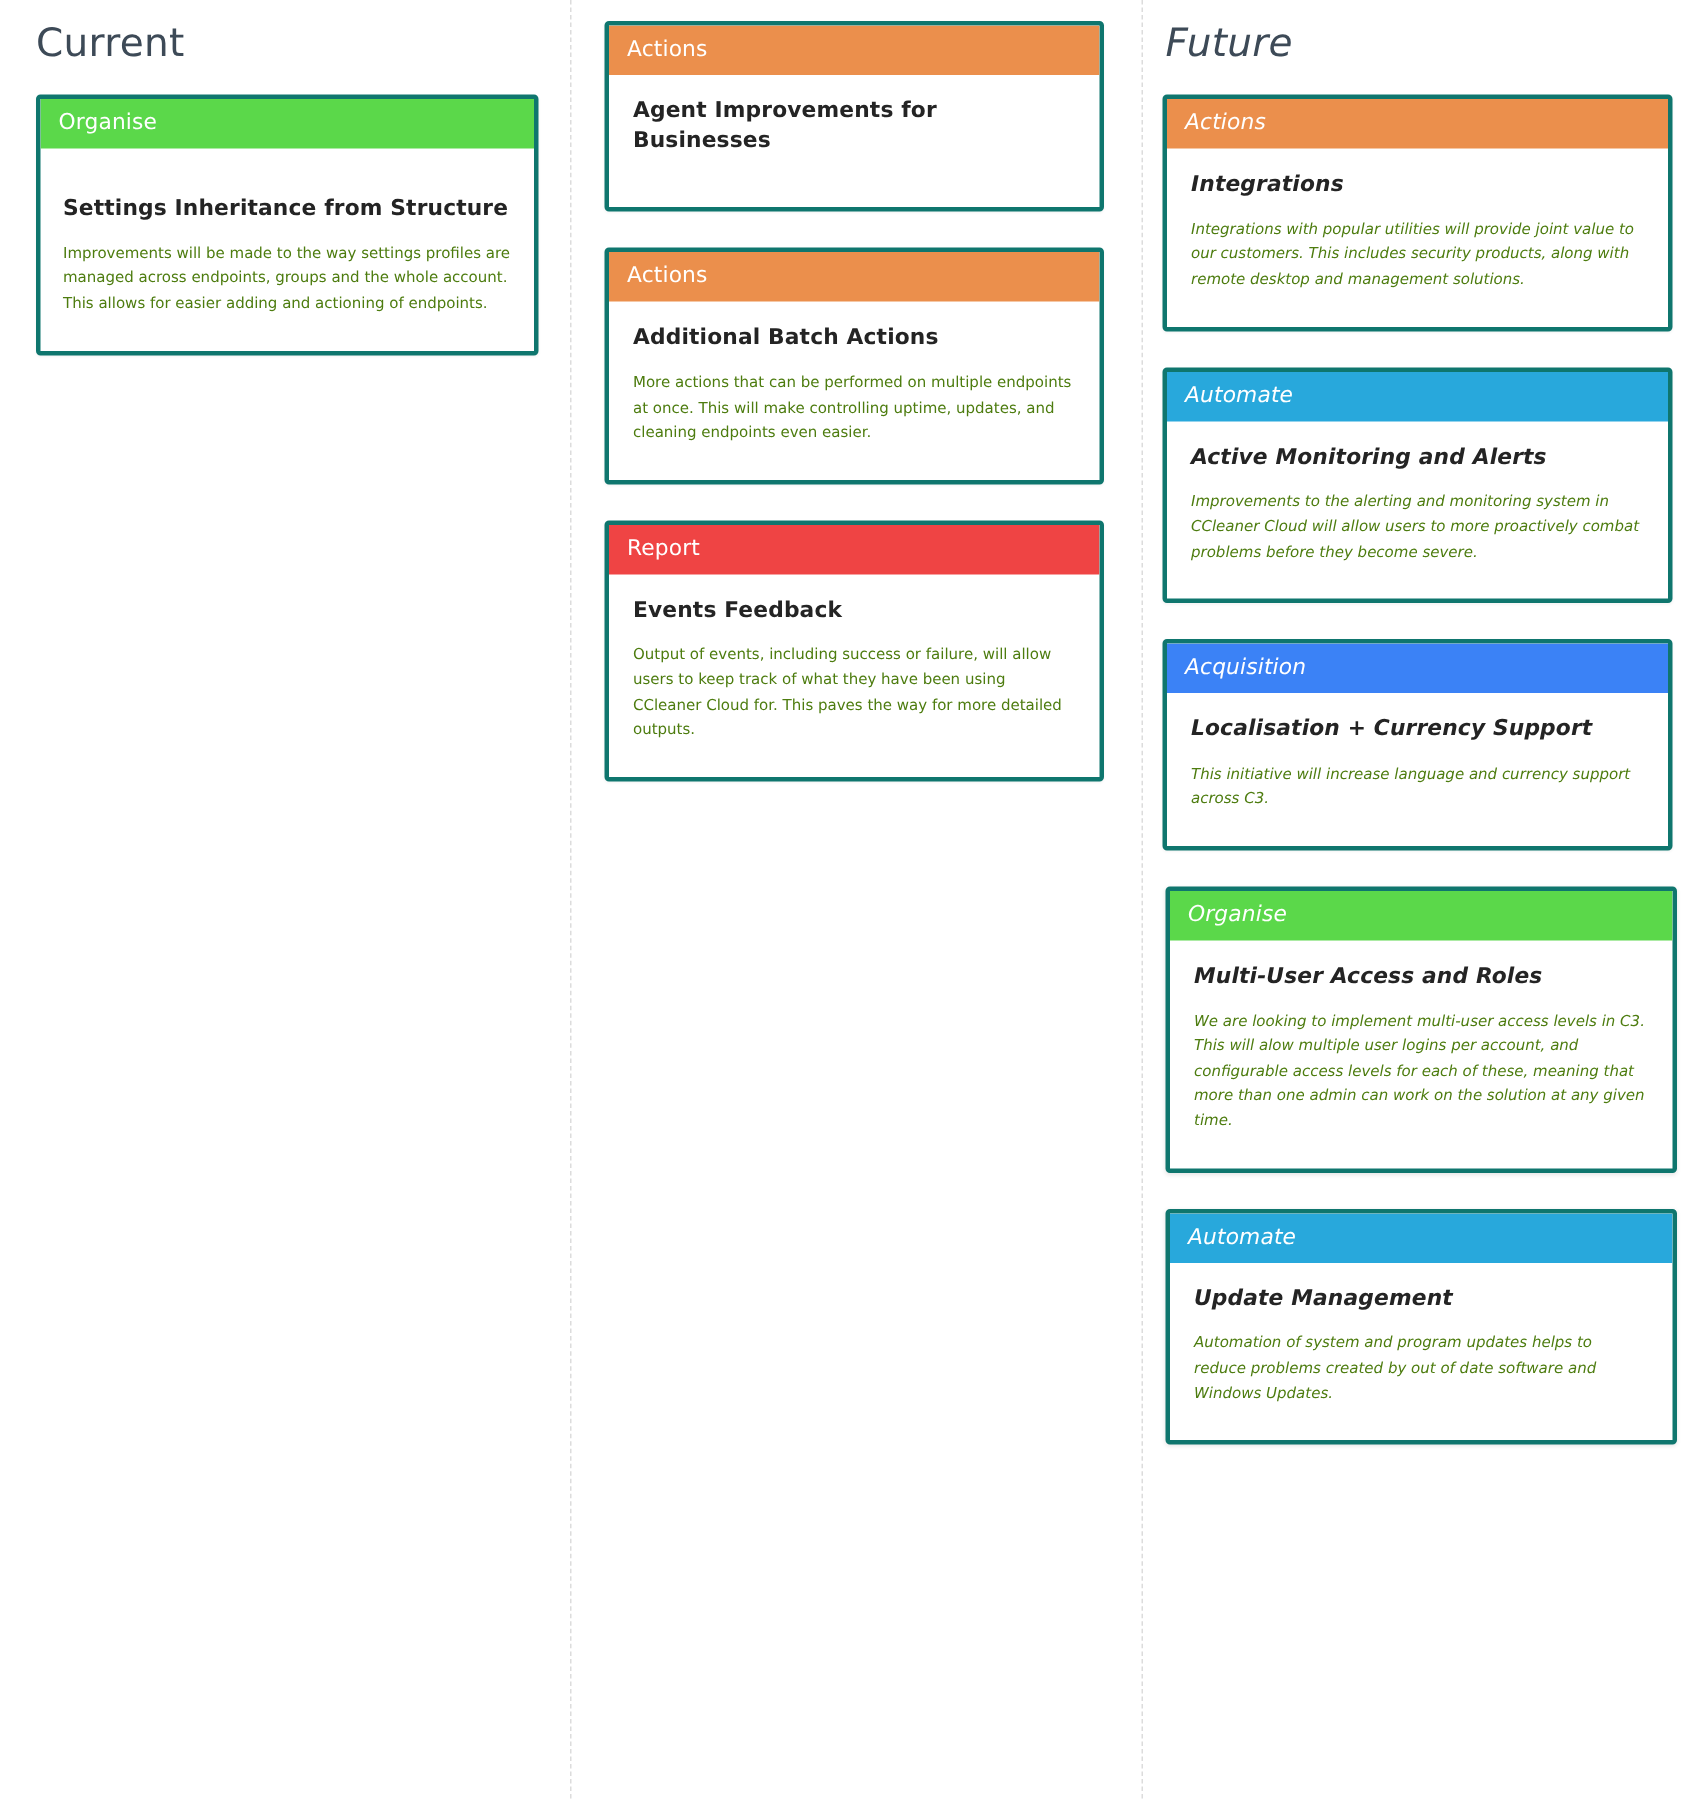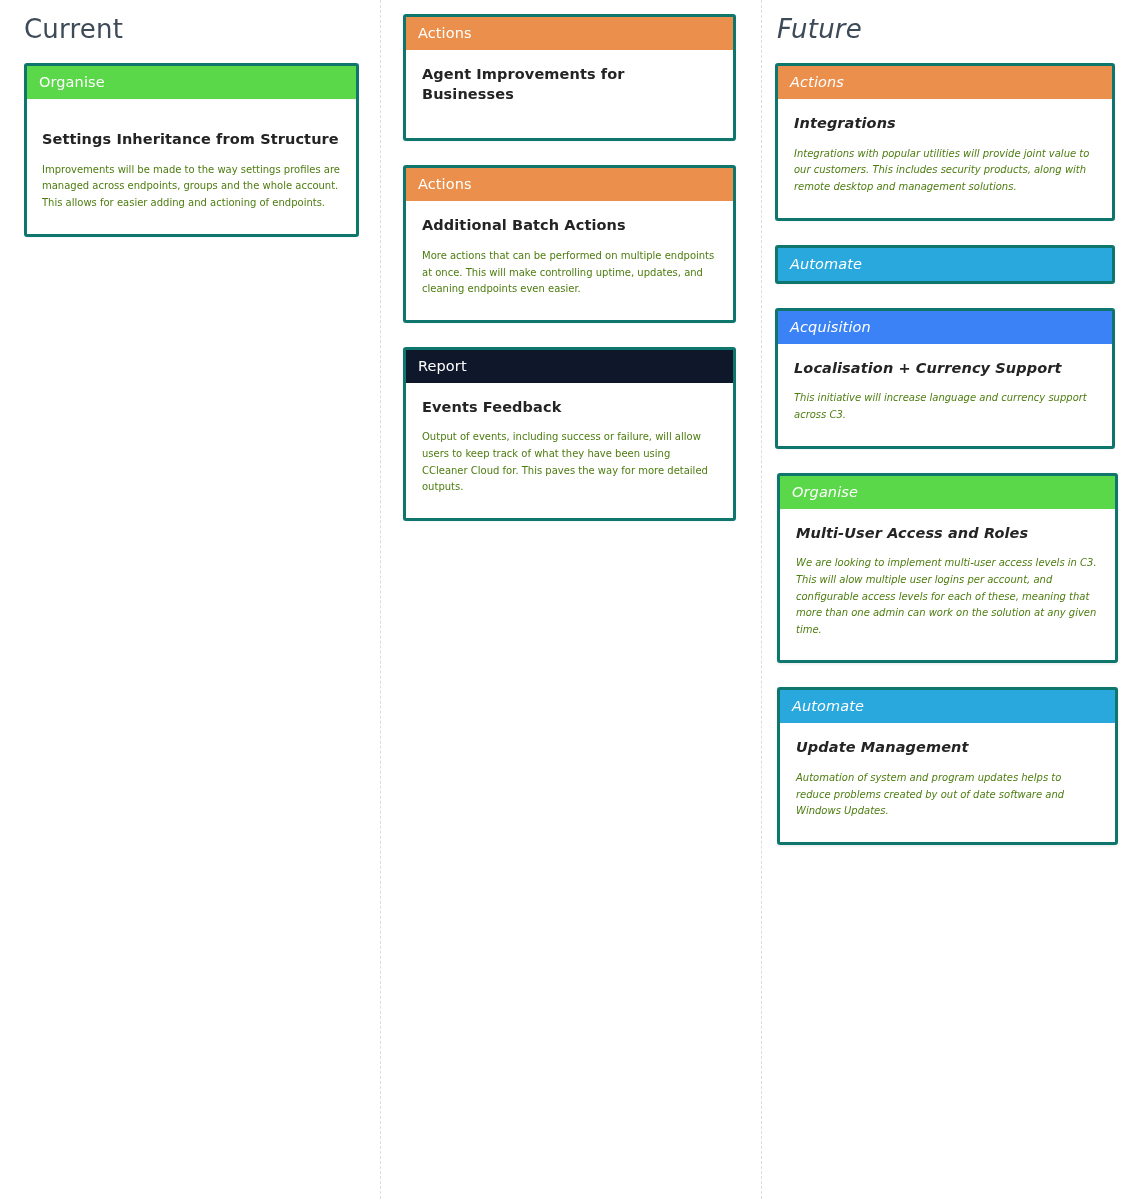--- a/index.html
+++ b/index.html
@@ -139,21 +139,21 @@
 
       <div class="card">
         <div class="card-header" style="background:#eb8f4c">Actions</div>
         <div class="card-body">
           <div class="card-title">Additional Batch Actions</div>
           <p class="card-text">More actions that can be performed on multiple endpoints at once. This will make controlling uptime, updates, and cleaning endpoints even easier.</p>
         </div>
       </div>
 
       <div class="card">
-        <div class="card-header" style="background:#0f172a">Report</div>
+        <div class="card-header" style="background:#ef4444">Report</div>
         <div class="card-body">
           <div class="card-title">Events Feedback</div>
           <p class="card-text">Output of events, including success or failure, will allow users to keep track of what they have been using CCleaner Cloud for. This paves the way for more detailed outputs.</p>
         </div>
       </div>
 
     </div>
   </div>
 
   <div class="column col-future">
@@ -163,20 +163,24 @@
       <div class="card">
         <div class="card-header" style="background:#eb8f4c">Actions</div>
         <div class="card-body">
           <div class="card-title">Integrations</div>
           <p class="card-text">Integrations with popular utilities will provide joint value to our customers. This includes security products, along with remote desktop and management solutions.</p>
         </div>
       </div>
 
       <div class="card">
         <div class="card-header" style="background:#28a8dc">Automate</div>
+        <div class="card-body">
+          <div class="card-title">Active Monitoring and Alerts</div>
+          <p class="card-text">Improvements to the alerting and monitoring system in CCleaner Cloud will allow users to more proactively combat problems before they become severe.</p>
+        </div>
       </div>
 
       <div class="card">
         <div class="card-header" style="background:#3b82f6">Acquisition</div>
         <div class="card-body">
           <div class="card-title">Localisation + Currency Support</div>
           <p class="card-text">This initiative will increase language and currency support across C3.</p>
         </div>
       </div>
 

